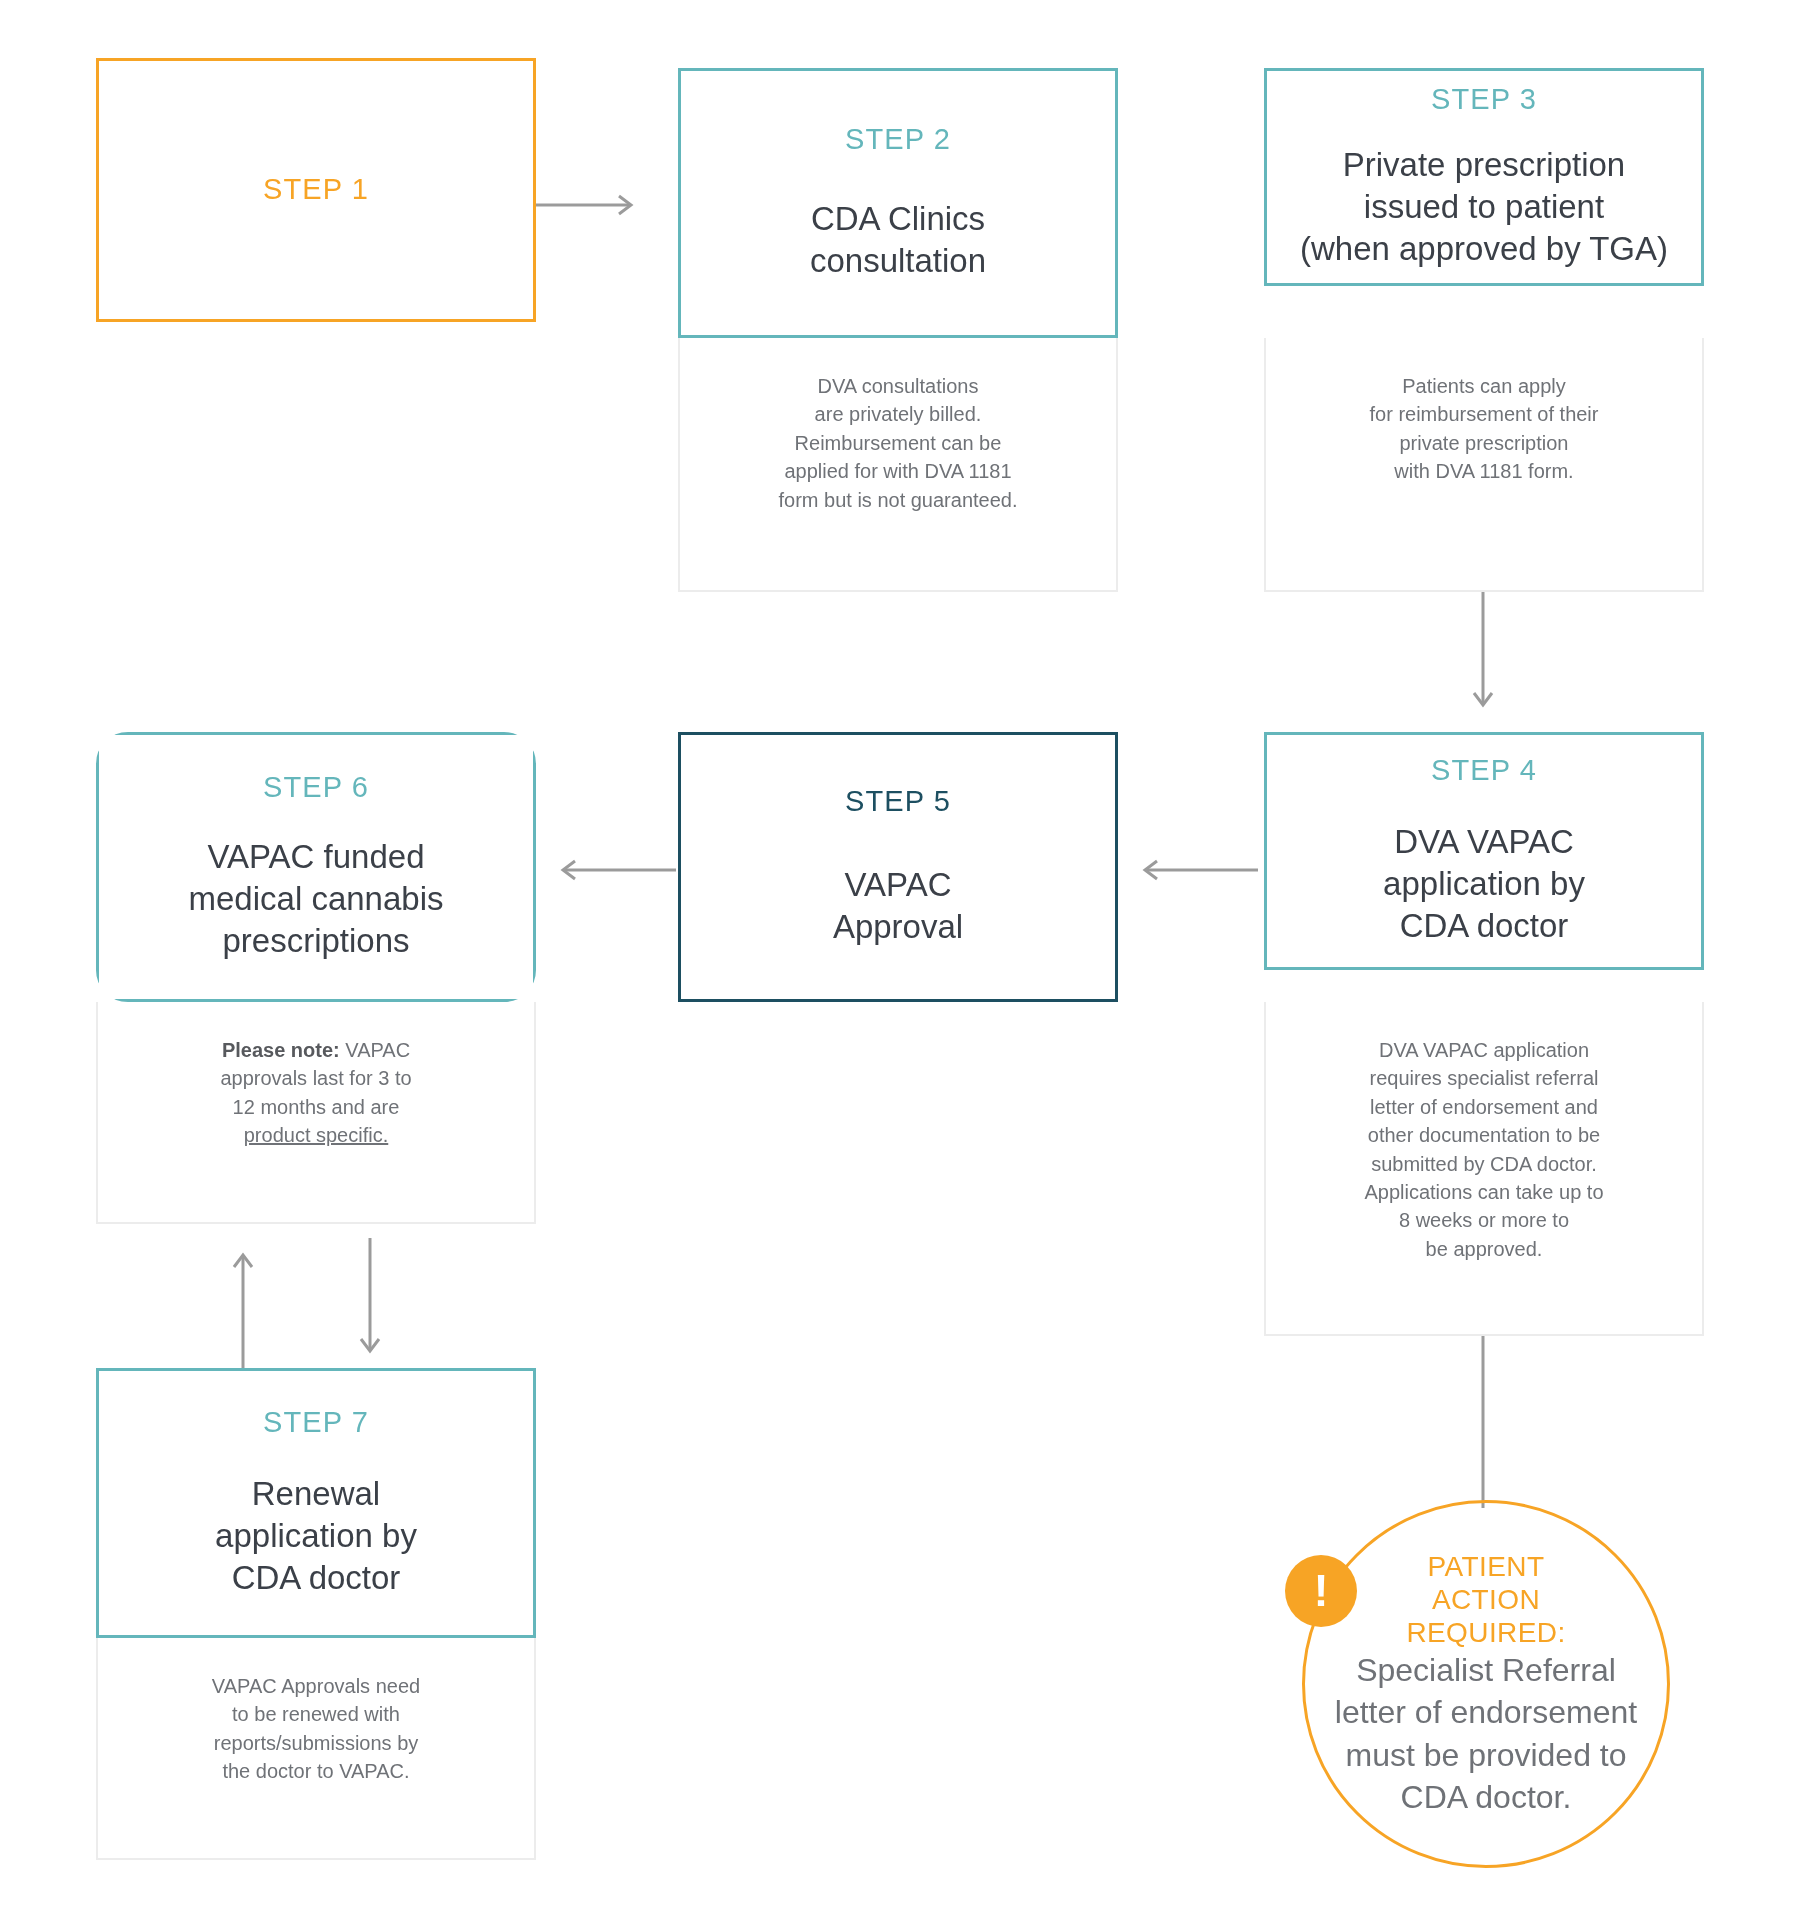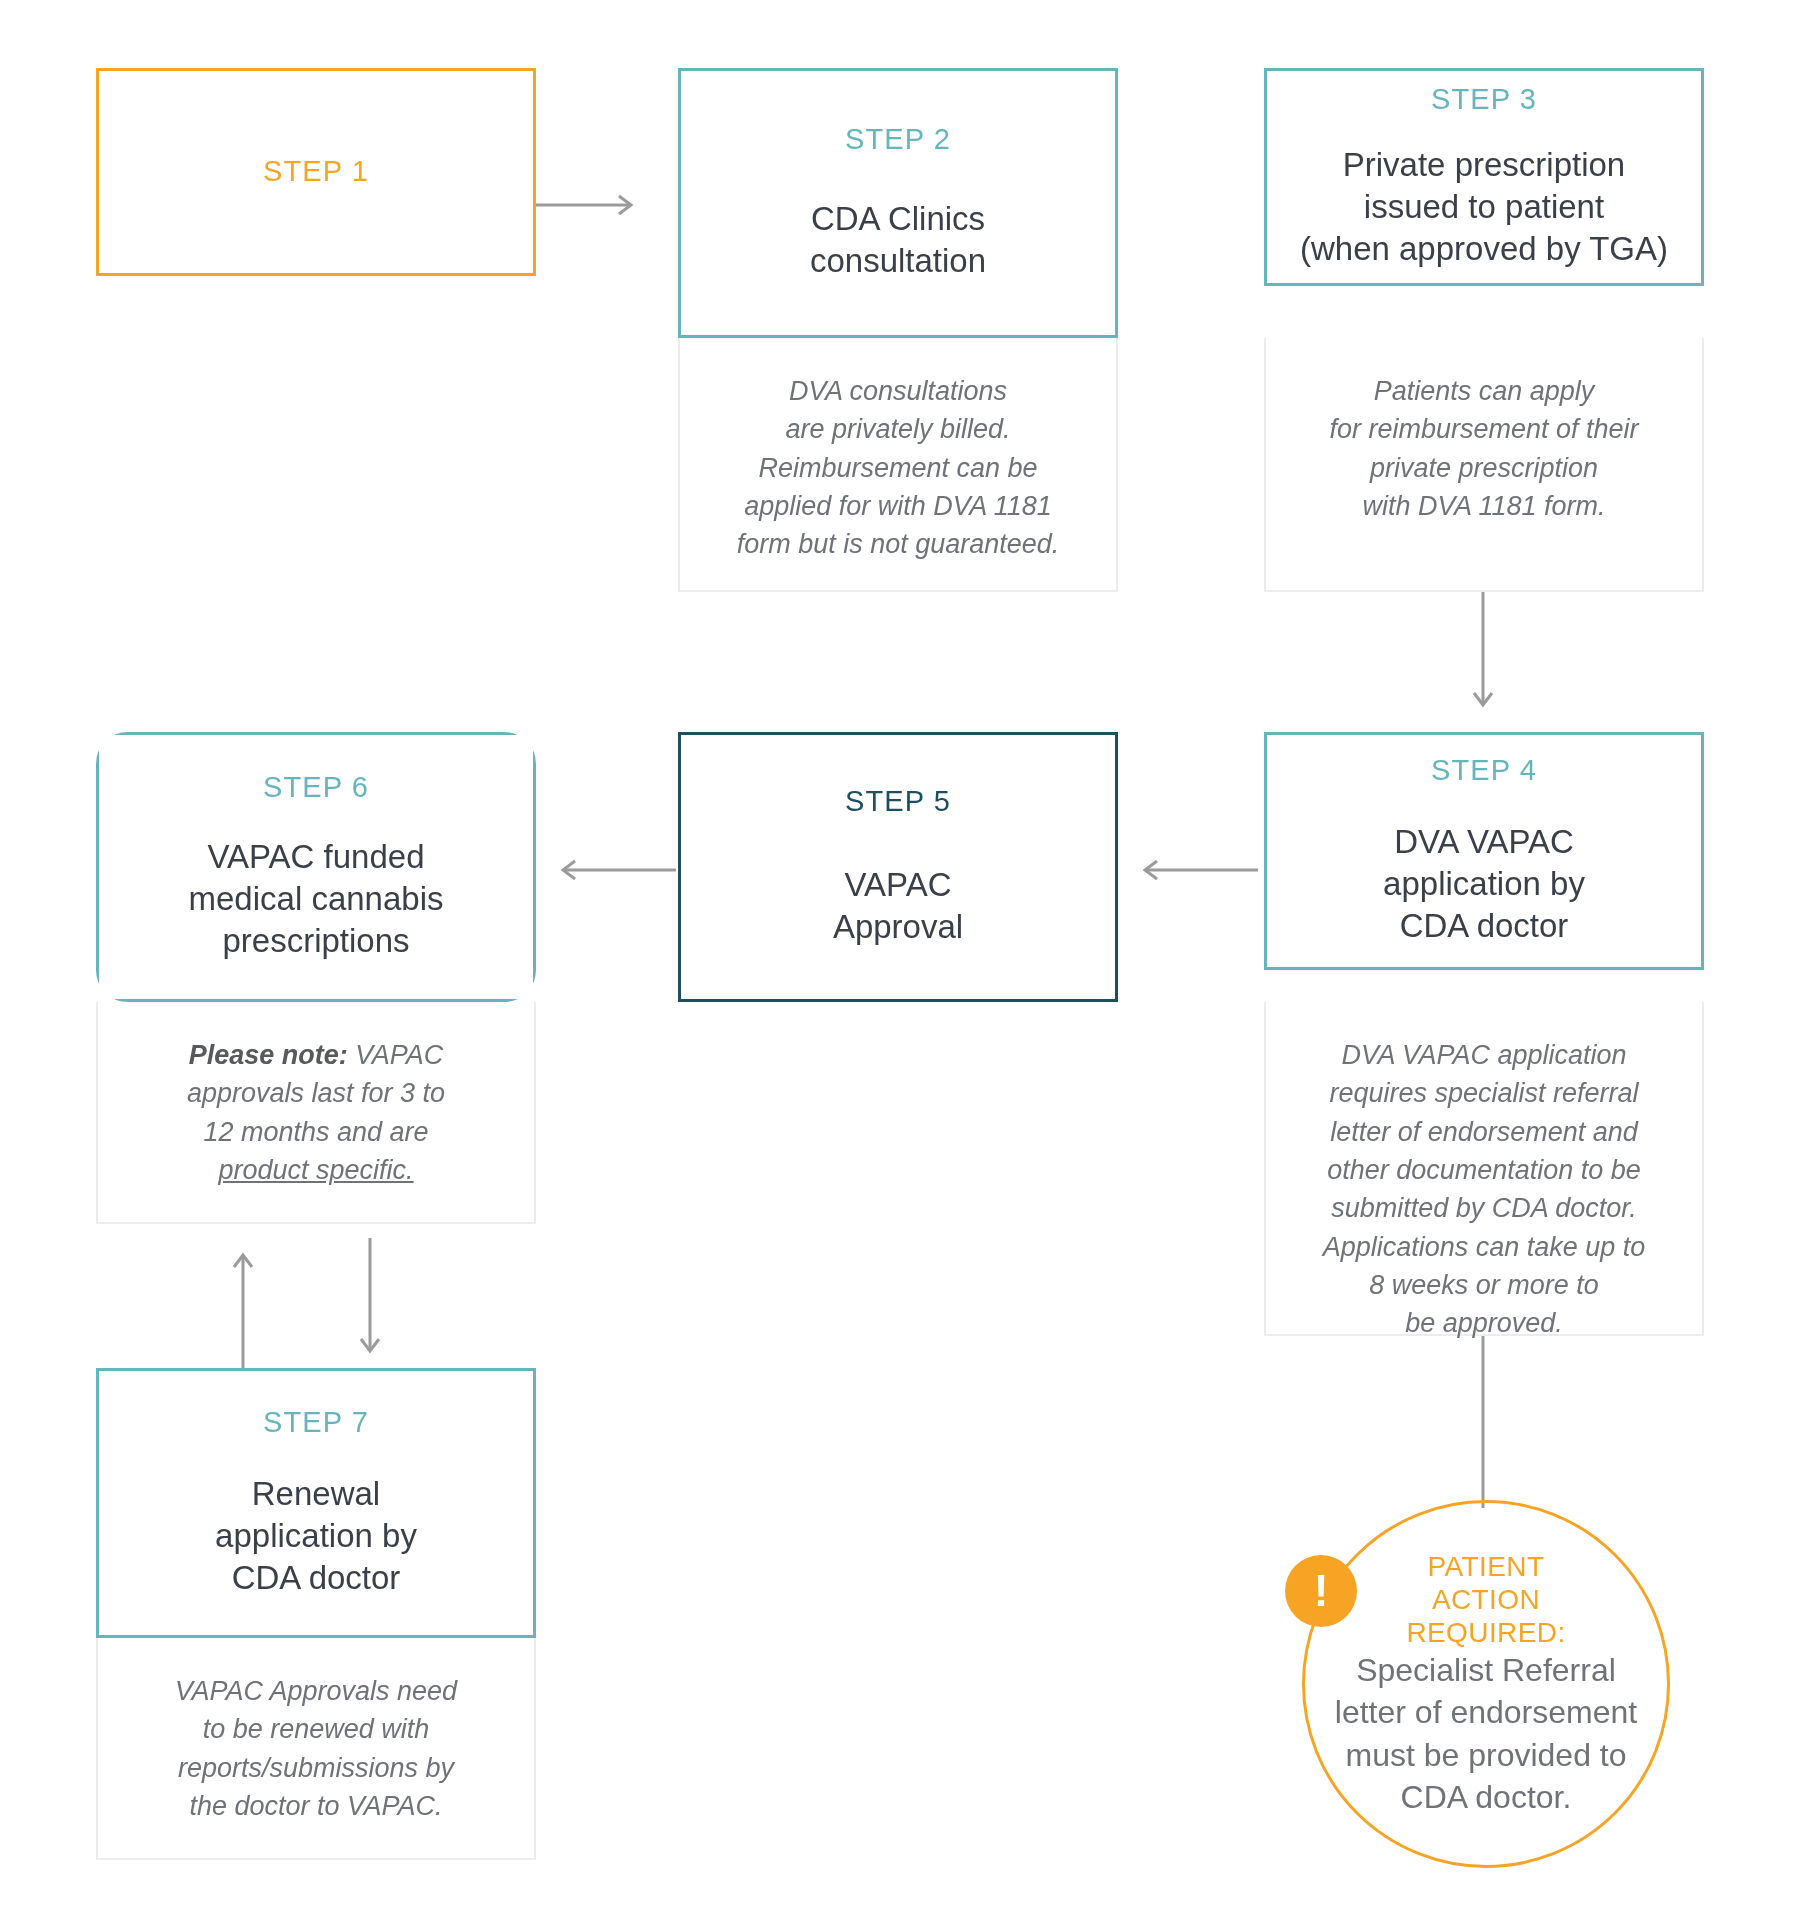--- a/index.html
+++ b/index.html
@@ -66,26 +66,25 @@
     border: 2px solid #ececec;
     border-top: none;
     background: #ffffff;
     display: flex;
     align-items: flex-start;
     justify-content: center;
     text-align: center;
     padding-top: 34px;
   }
   .note-text {
-    font-size: 27px;
+    font-size: 20px;
     line-height: 1.42;
     color: #6f7277;
     white-space: pre-line;
     padding: 0 14px;
-    font-style: italic;
   }
   .note-text b { font-weight: 700; color: #57595d; }
   .note-text u { text-decoration: underline; }
 
   
   .conn { position: absolute; }
   .conn svg { display: block; overflow: visible; }
 
   
   .alert-circle {
@@ -184,21 +183,21 @@
       <polyline points="6,29 15,17 24,29" fill="none" stroke="#9b9b9b" stroke-width="3"></polyline>
     </svg>
   </div>
 
   <div class="conn" style="left:1468px; top:1330px;">
     <svg width="30" height="180" viewBox="0 0 30 180">
       <line x1="15" y1="0" x2="15" y2="178" stroke="#9b9b9b" stroke-width="3"></line>
     </svg>
   </div>
 
-  <div class="step-card bd-orange" style="left:96px; top:68px; width:440px; height:208px;">
+  <div class="step-card bd-orange" style="left:96px; top:58px; width:440px; height:264px;">
     <div class="step-head" style="height:100%; padding:36px 16px;">
       <div class="step-label lb-orange">STEP 1</div>
     </div>
   </div>
 
   <div class="step-card bd-teal" style="left:678px; top:68px; width:440px; height:270px;">
     <div class="step-head" style="height:100%; padding:40px 16px;">
       <div class="step-label lb-teal">STEP 2</div>
       <div class="step-title" style="margin-top:42px;">CDA Clinics
 consultation</div>

